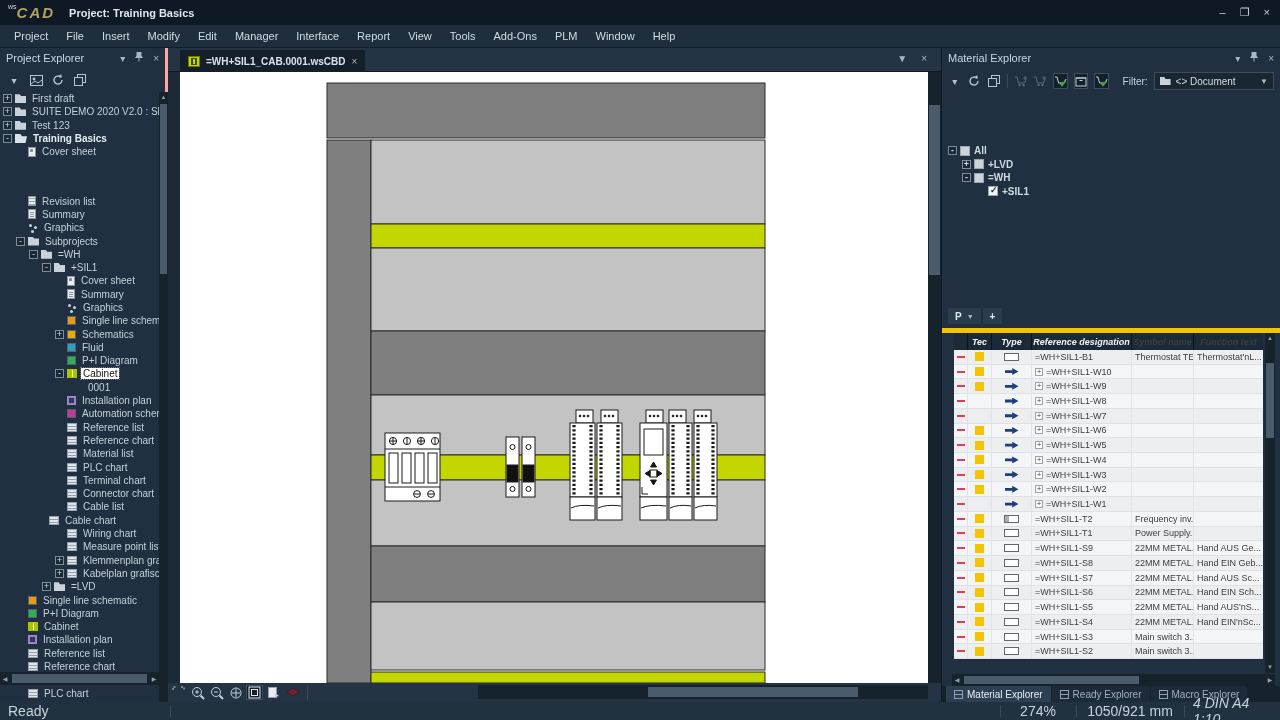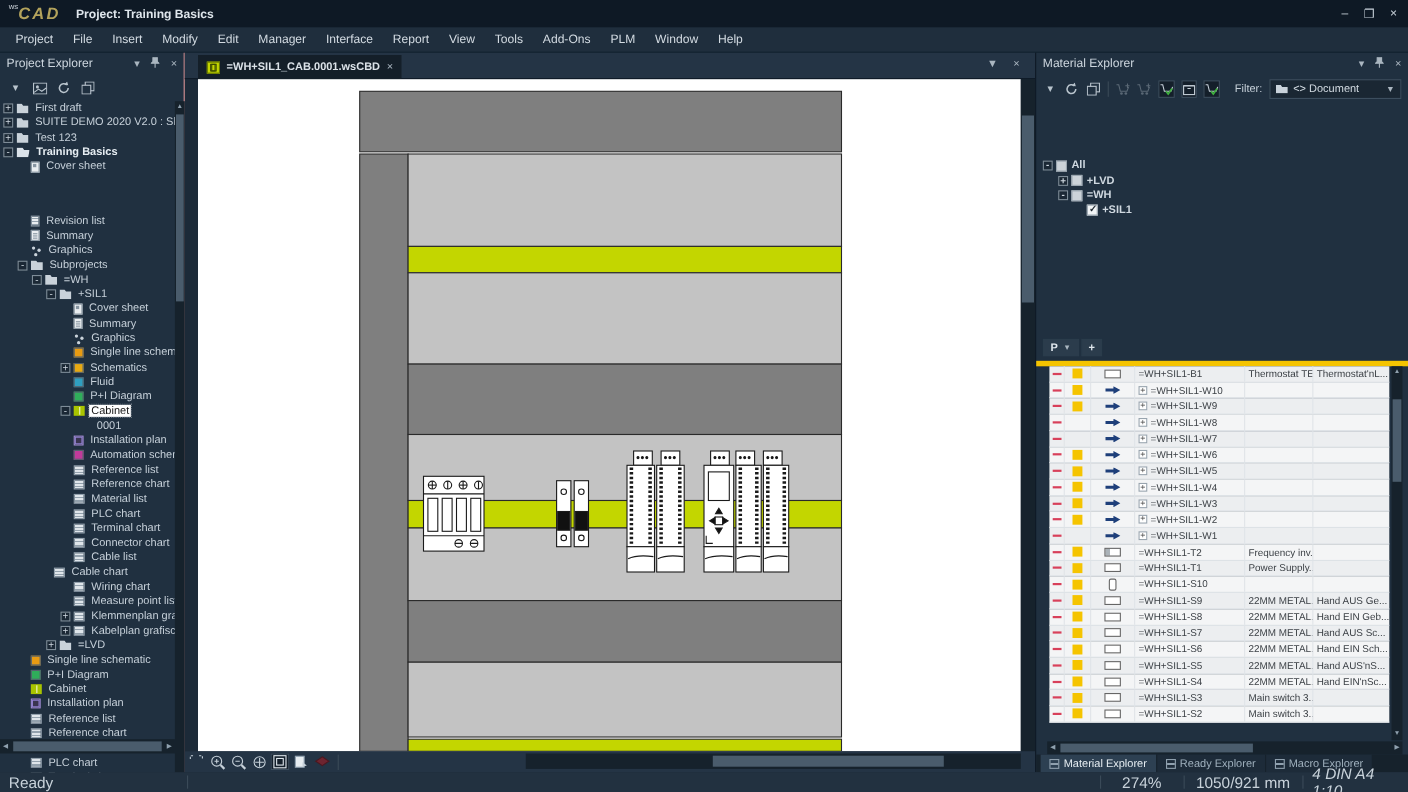--- a/index.html
+++ b/index.html
@@ -26,21 +26,21 @@
   .panel-hd { height:20px; display:flex; align-items:center; color:#cdd6de; font-size:11px; padding:0 6px; }
   .panel-hd .hd-ic { margin-left:auto; display:flex; gap:10px; color:#aab6c0; font-size:10px; align-items:center; }
   .tool-row { display:flex; align-items:center; gap:6px; padding:0 6px; }
   .tbtn { width:16px; height:16px; display:flex; align-items:center; justify-content:center; color:#b9c4cd; font-size:10px; }
   .tbtn svg { display:block; }
   .tsep { width:1px; height:14px; background:#3a4a58; }
   .pressed { background:#141f2a; border:1px solid #3c4e5e; }
   .disabled { opacity:.38; }
 
   
-  #pexp { left:0; top:48px; width:168px; height:654px; background:#203040; border-right:1px solid #fca5a5; }
+  #pexp { left:0; top:48px; width:168px; height:654px; background:#203040; border-right:3px solid #fca5a5; }
   #pexp-tools { height:24px; }
   #ptree { position:absolute; left:0; top:44px; width:159px; height:624px; overflow:hidden; }
   .tree-row { display:flex; align-items:center; height:13.3px; font-size:10px; color:#c6d0d9; white-space:nowrap; }
   .tree-row .lbl { padding:0 2px; overflow:hidden; }
   .lbl.bold { font-weight:bold; color:#e6edf2; }
   .lbl.selected { background:#ffffff; color:#141414; outline:1px dotted #6a7680; }
   .exp { flex:0 0 9px; width:9px; height:9px; border:1px solid #7e8c98; background:#1b2835;
     color:#cfd8e0; font-size:9px; line-height:7px; text-align:center; margin-right:3px; }
   .exp-hidden { visibility:hidden; }
   .ic { flex:0 0 auto; display:inline-block; margin-right:4px; position:relative; }
@@ -716,20 +716,28 @@
         <span class="dd-arrow">▼</span>
       </span>
       <span class="ptab">
         <span>+</span>
       </span>
     </div>
 
     <div id="ybar"></div>
 
     <div id="mtable">
+      <div class="thead">
+          <div class="th c0"></div>
+          <div class="th c1">Tec</div>
+          <div class="th c2">Type</div>
+          <div class="th c3">Reference designation</div>
+          <div class="th c4">Symbol name</div>
+          <div class="th c5">Function text</div>
+        </div>
       <div id="tbody">
           <div class="trow">
             <div class="tc c0">
               <div class="dash"></div>
             </div>
             <div class="tc c1">
               <div class="ysq"></div>
             </div>
             <div class="tc c2">
               <div class="ic-dev"></div>
@@ -927,36 +935,20 @@
             <div class="tc c1">
               <div class="ysq"></div>
             </div>
             <div class="tc c2">
               <div class="ic-dev"></div>
             </div>
             <div class="tc c3 left">
               <div class="ctext">=WH+SIL1-T1</div>
             </div>
             <div class="tc c4 left">Power Supply...</div>
-            <div class="tc c5 left"></div>
-          </div>
-          <div class="trow">
-            <div class="tc c0">
-              <div class="dash"></div>
-            </div>
-            <div class="tc c1">
-              <div class="ysq"></div>
-            </div>
-            <div class="tc c2">
-              <div class="ic-btn"></div>
-            </div>
-            <div class="tc c3 left">
-              <div class="ctext">=WH+SIL1-S10</div>
-            </div>
-            <div class="tc c4 left"></div>
             <div class="tc c5 left"></div>
           </div>
           <div class="trow">
             <div class="tc c0">
               <div class="dash"></div>
             </div>
             <div class="tc c1">
               <div class="ysq"></div>
             </div>
             <div class="tc c2">

